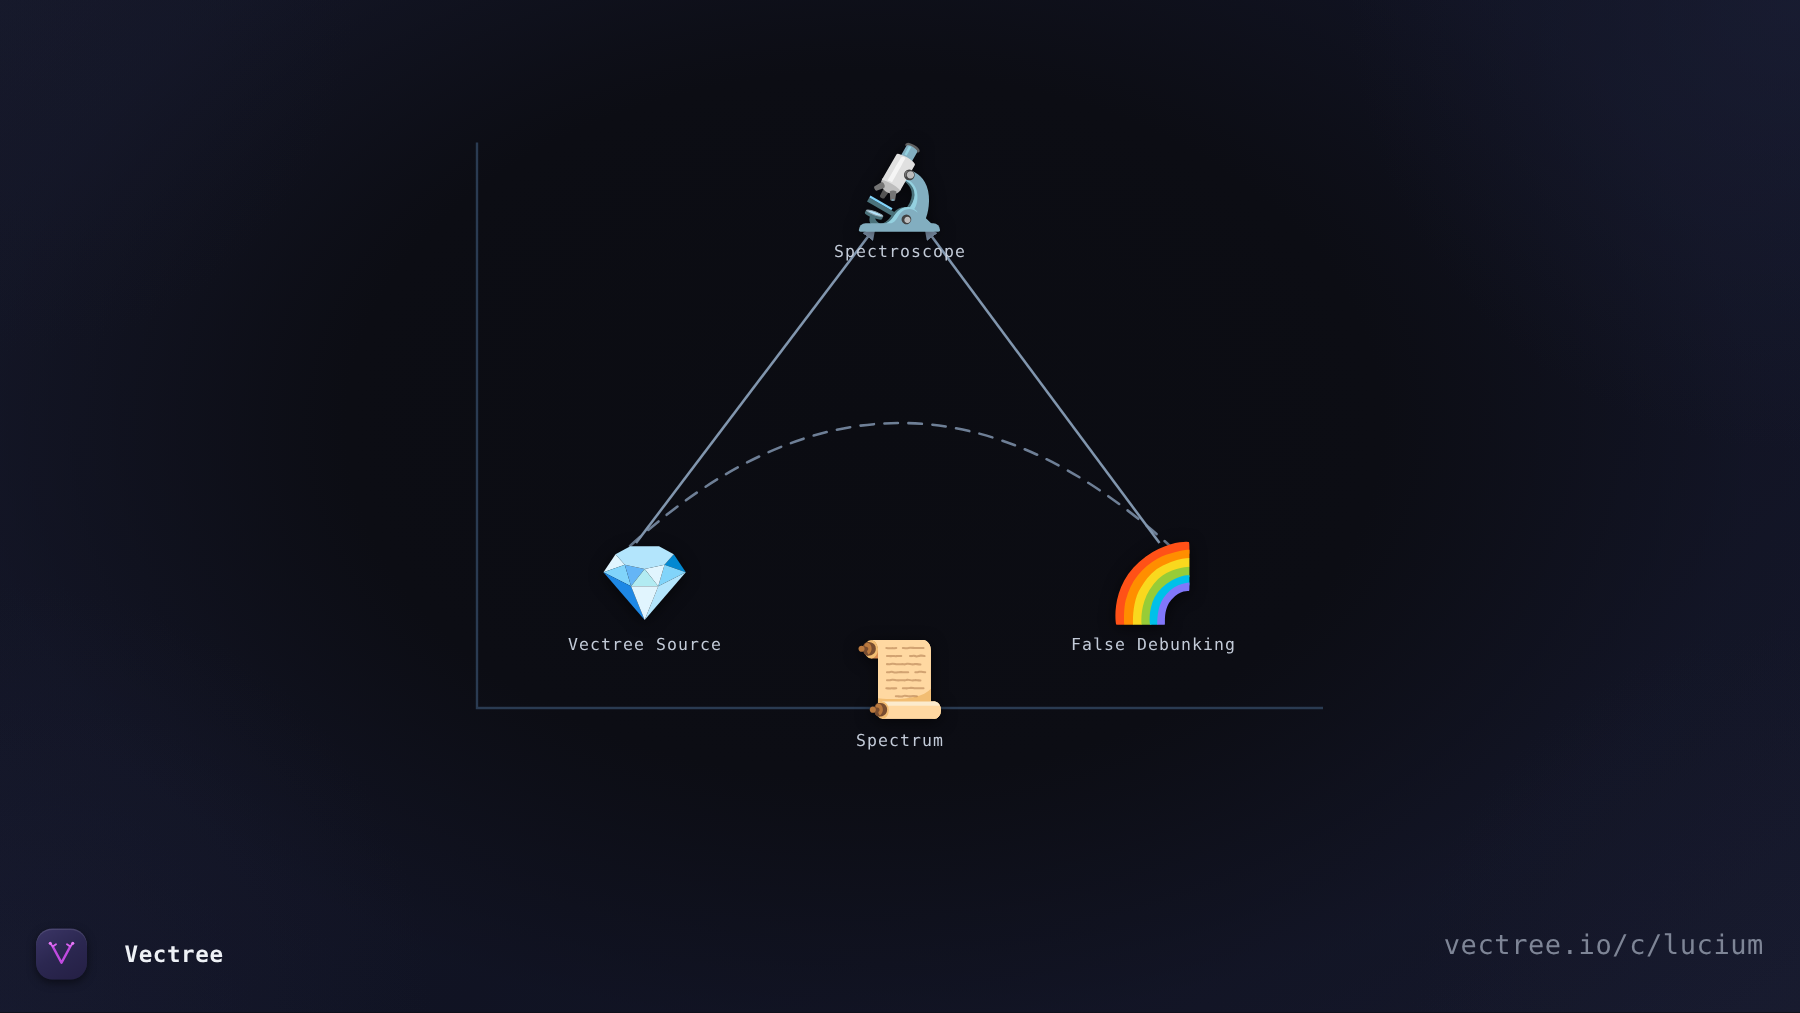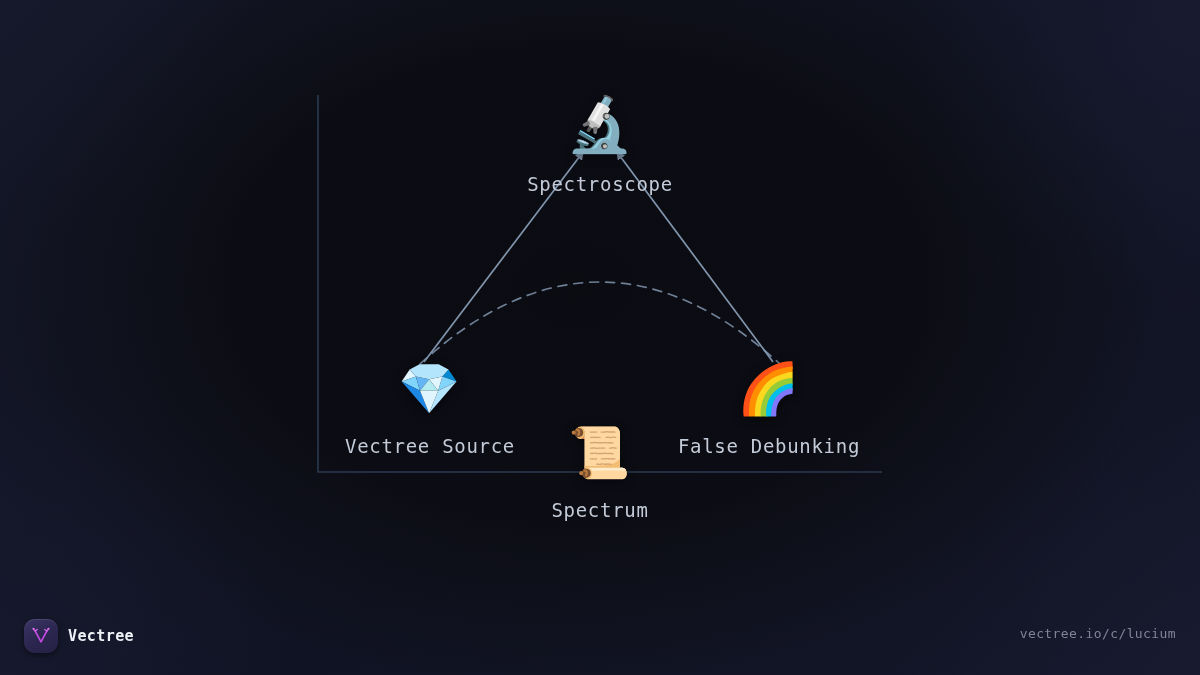--- a/index.html
+++ b/index.html
@@ -31,22 +31,22 @@
 
   .node { position:absolute; text-align:center; transform:translate(-50%,0); }
   .node .glyph {
     font-family:"DejaVu Sans","Liberation Sans",sans-serif;
     line-height:1;
     display:block;
     filter:drop-shadow(0 2px 5px rgba(0,0,0,0.55));
   }
   .node .label {
     display:block;
-    margin-top:21px;
-    font-size:19px;
+    margin-top:9px;
+    font-size:11px;
     letter-spacing:0.7px;
     color:#c3cbd8;
     white-space:nowrap;
   }
 
   
   .tile {
     width:56px; height:56px;
     border-radius:13px;
     margin:0 auto;
@@ -56,38 +56,38 @@
     position:relative; overflow:hidden;
   }
   .tile::after{
     content:""; position:absolute; left:-6px; top:-10px;
     width:34px; height:26px; border-radius:50%;
     background:rgba(255,255,255,0.13);
   }
 
   
   #brand { position:absolute; left:24px; bottom:22px; }
-  .brand-row { display:flex; align-items:center; gap:10px; }
+  .brand-row { display:flex; align-items:center; gap:25px; }
   .brand-mark {
     width:34px; height:34px; border-radius:11px;
     background:linear-gradient(150deg,#3b3566 0%,#2b2750 50%,#241f44 100%);
     box-shadow:0 2px 6px rgba(0,0,0,0.5), inset 0 1px 0 rgba(255,255,255,0.10);
     display:flex; align-items:center; justify-content:center;
   }
   .brand-name {
     font-size:15px; font-weight:bold; color:#eef1f6; letter-spacing:0.4px;
   }
   #page-title {
     margin-top:8px;
     font-size:37px; font-weight:bold; color:#ffffff;
     letter-spacing:1.5px; line-height:1.05;
   }
   #url {
     position:absolute; right:24px; bottom:34px;
-    font-size:13px; color:#7e8596; letter-spacing:0.4px;
+    font-size:18px; color:#7e8596; letter-spacing:0.4px;
   }
 </style>
 </head>
 <body>
 
 <div id="stage">
 
   <svg id="graph" viewBox="0 0 1200 675" xmlns="http://www.w3.org/2000/svg">
     <defs>
       <marker id="arrowUp" viewBox="0 0 10 10" refX="8.5" refY="5" markerWidth="5.2" markerHeight="5.2" orient="auto-start-reverse">

